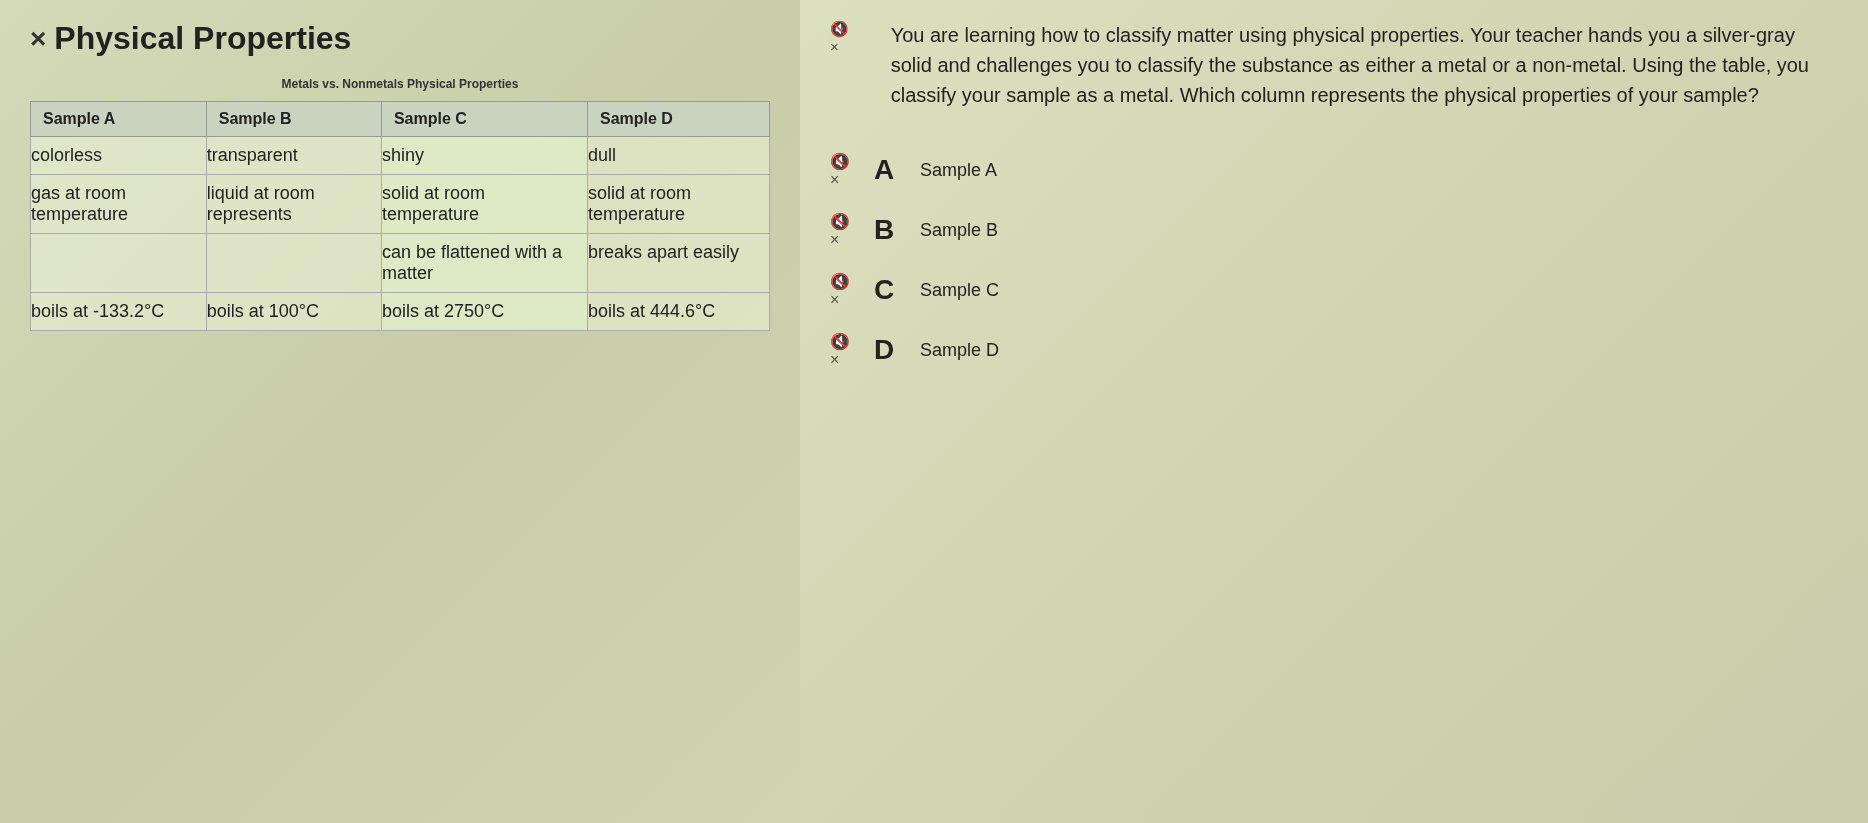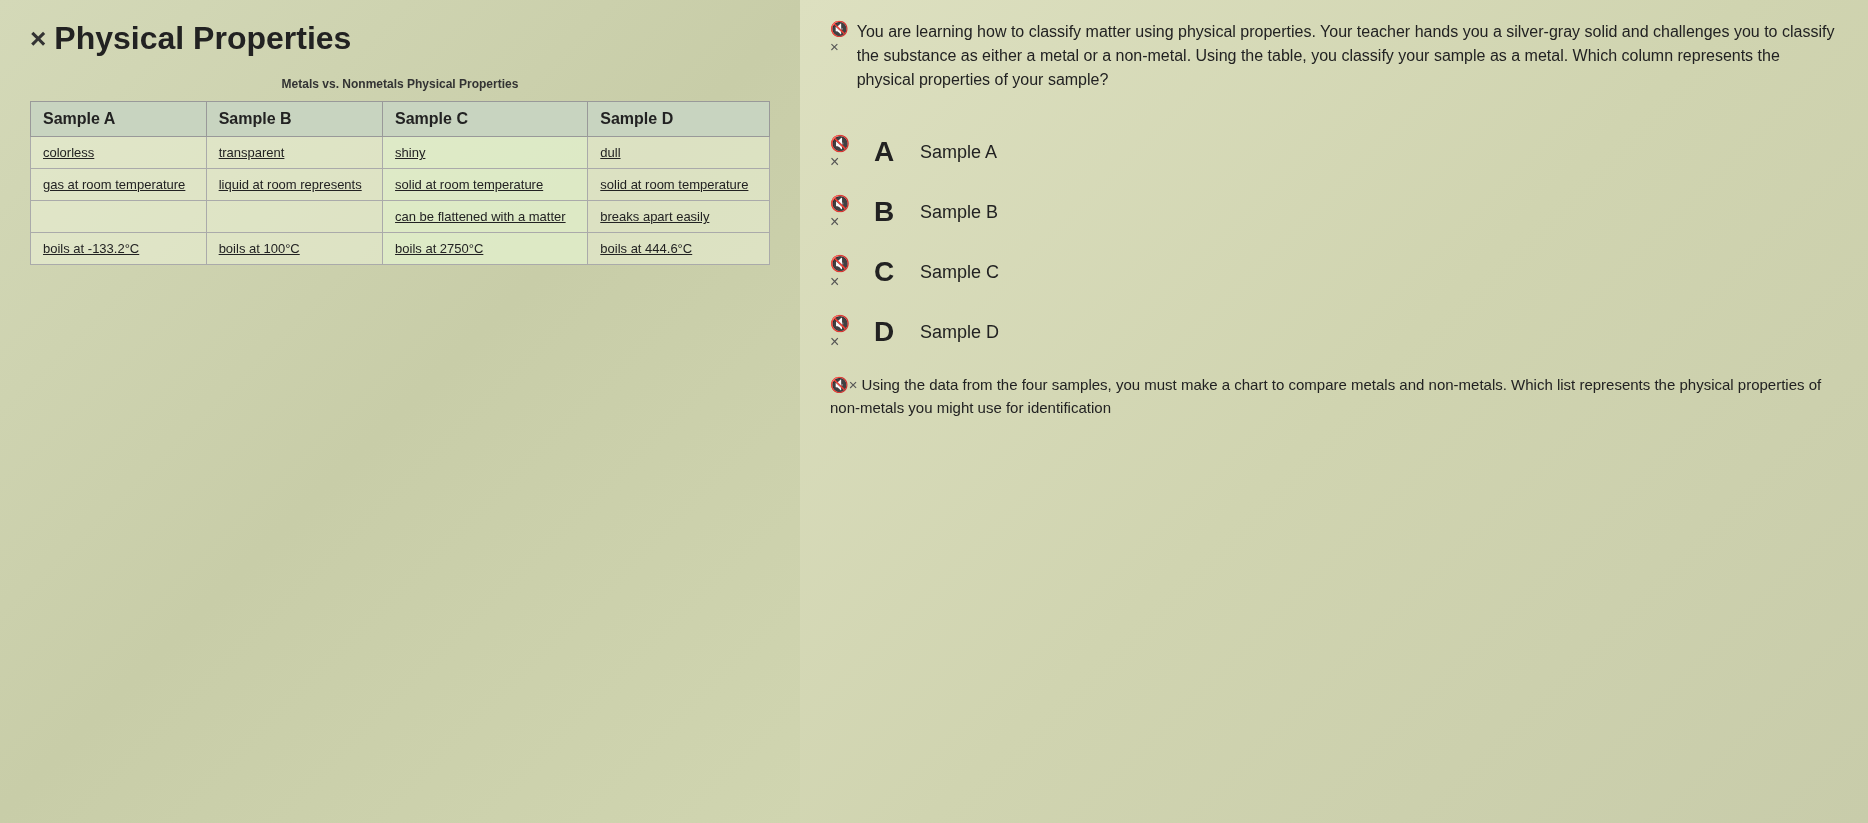--- a/index.html
+++ b/index.html
@@ -61,37 +61,37 @@
       border: 1px solid #999;
       padding: 8px 12px;
       font-size: 16px;
       font-weight: bold;
       color: #222;
       text-align: left;
     }
 
     .properties-table td {
       border: 1px solid #aaa;
-      padding: 8px 12px;
-      font-size: 13px;
+      padding: 8px 0;
+      font-size: 18px;
       color: #222;
       vertical-align: top;
       background: rgba(240, 245, 220, 0.5);
-      text-decoration: underline;
     }
 
     .properties-table td.highlight {
       background: rgba(230, 245, 210, 0.7);
     }
 
     .question-text {
-      font-size: 16px;
+      font-size: 20px;
       color: #222;
       line-height: 1.5;
       margin-bottom: 20px;
+      margin-left: 34px;
     }
 
     .answer-option {
       display: flex;
       align-items: center;
       gap: 16px;
       margin-bottom: 16px;
       padding: 6px 0;
       cursor: pointer;
     }
@@ -206,17 +206,13 @@
       <span class="option-letter">C</span>
       <span class="option-label">Sample C</span>
     </div>
     <div class="answer-option">
       <span class="speaker-icon">🔇×</span>
       <span class="option-letter">D</span>
       <span class="option-label">Sample D</span>
     </div>
   </div>
 
-  <div class="bottom-question">
-    <span class="speaker-btn">🔇×</span>
-    <span>Using the data from the four samples, you must make a chart to compare metals and non-metals. Which list represents the physical properties of non-metals you might use for identification</span>
-  </div>
 </div>
 
 </body></html>

